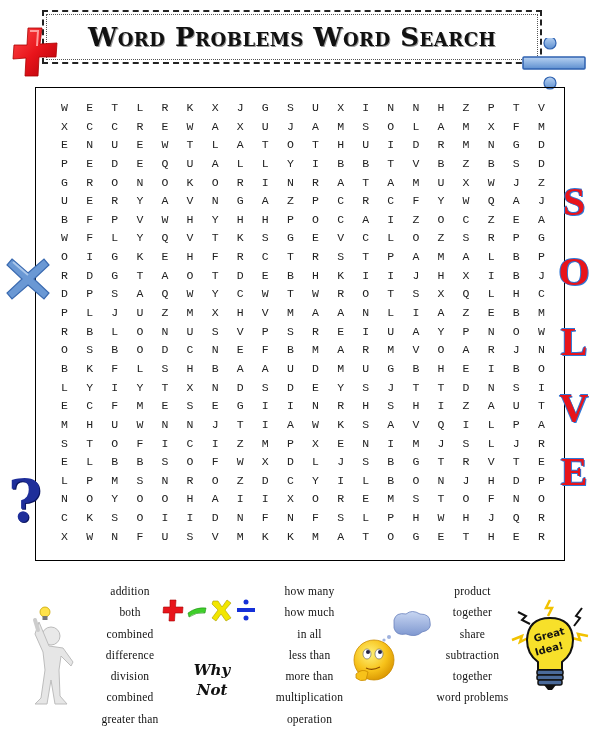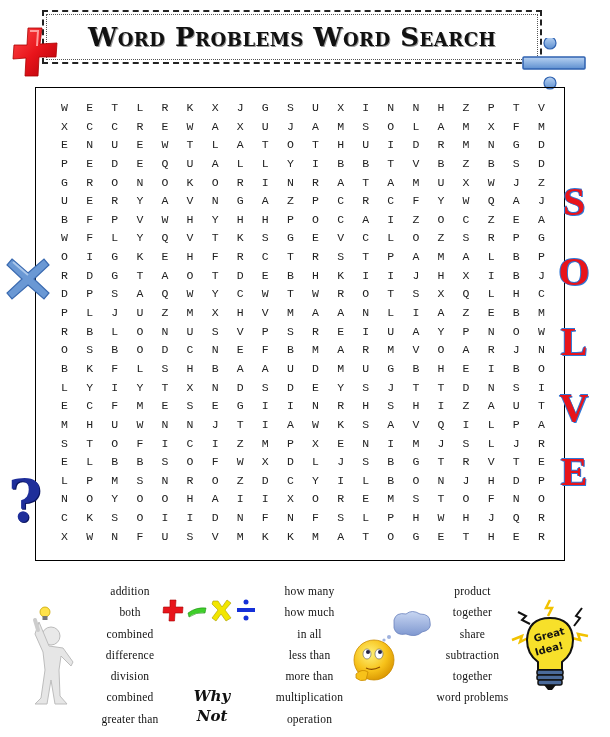--- a/index.html
+++ b/index.html
@@ -45,21 +45,21 @@
     .word {
       font-family:"Liberation Serif", serif; font-size:11.5px; color:#111; height:21.3px; line-height:14px;
       letter-spacing:0.2px;
     }
     .col1 { left:85px; width:90px; }
     .col2 { left:262px; width:95px; }
     .col3 { left:420px; width:105px; }
     .person-icon { position:absolute; left:25px; top:600px; width:52px; height:118px; }
     .ops-icons { position:absolute; left:162px; top:598px; width:98px; height:26px; }
     .why-not {
-      position:absolute; left:186px; top:686px; width:52px; text-align:center;
+      position:absolute; left:186px; top:660px; width:52px; text-align:center;
       font-family:"DejaVu Serif", serif; font-style:italic; font-weight:bold; font-size:15px; line-height:20px; color:#111;
     }
     .thinker-icon { position:absolute; left:352px; top:610px; width:84px; height:78px; }
     .bulb-icon { position:absolute; left:510px; top:598px; width:80px; height:100px; }
   </style>
 </head>
 <body>
 
 <div class="title-box">
   <span class="title-text">Word Problems Word Search</span>

